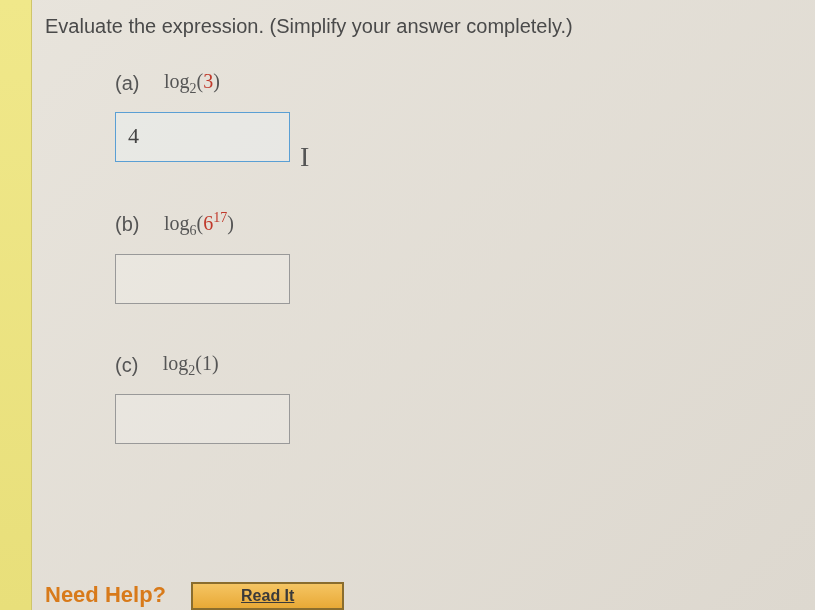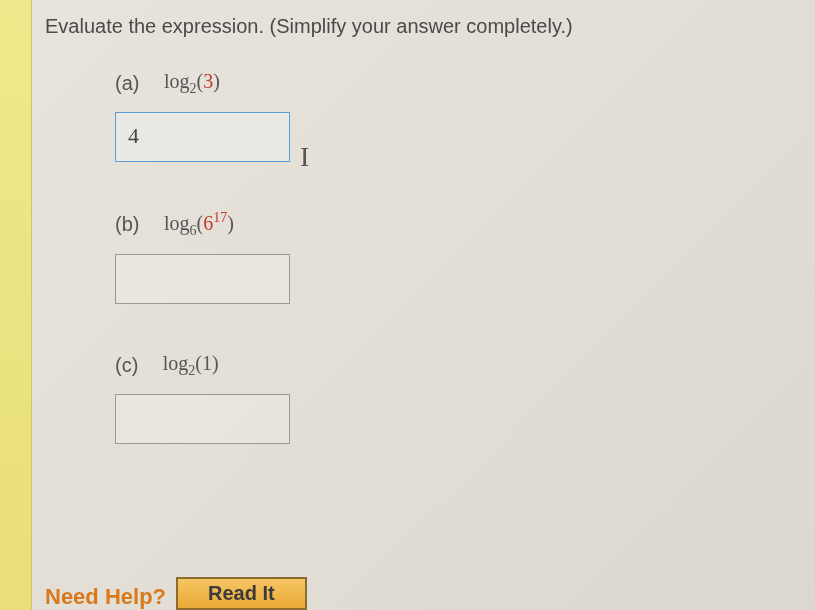--- a/index.html
+++ b/index.html
@@ -76,37 +76,39 @@
     }
     .answer-box.active {
       border: 1px solid #5a9fd4;
       background: rgba(240,248,255,0.3);
     }
     .help-row {
       position: absolute;
       bottom: 0;
       left: 45px;
       display: flex;
-      align-items: flex-end;
+      align-items: flex-start;
+      gap: 15px;
     }
     .need-help {
       font-weight: bold;
       color: #d87a1a;
       font-size: 22px;
       margin-right: 10px;
     }
     .help-button {
       background: linear-gradient(180deg, #f5c563 0%, #e8a936 100%);
       border: 2px solid #8a6d2e;
       color: #3a3a3a;
-      font-size: 20px;
+      font-size: 16px;
       font-weight: bold;
-      padding: 3px 30px;
+      padding: 3px 48px;
       cursor: pointer;
       font-family: Verdana, Arial, sans-serif;
+      text-decoration: underline;
     }
     .cursor-ibeam {
       position: absolute;
       left: 300px;
       top: 141px;
       font-size: 28px;
       color: #555;
       font-family: serif;
     }
   </style>

